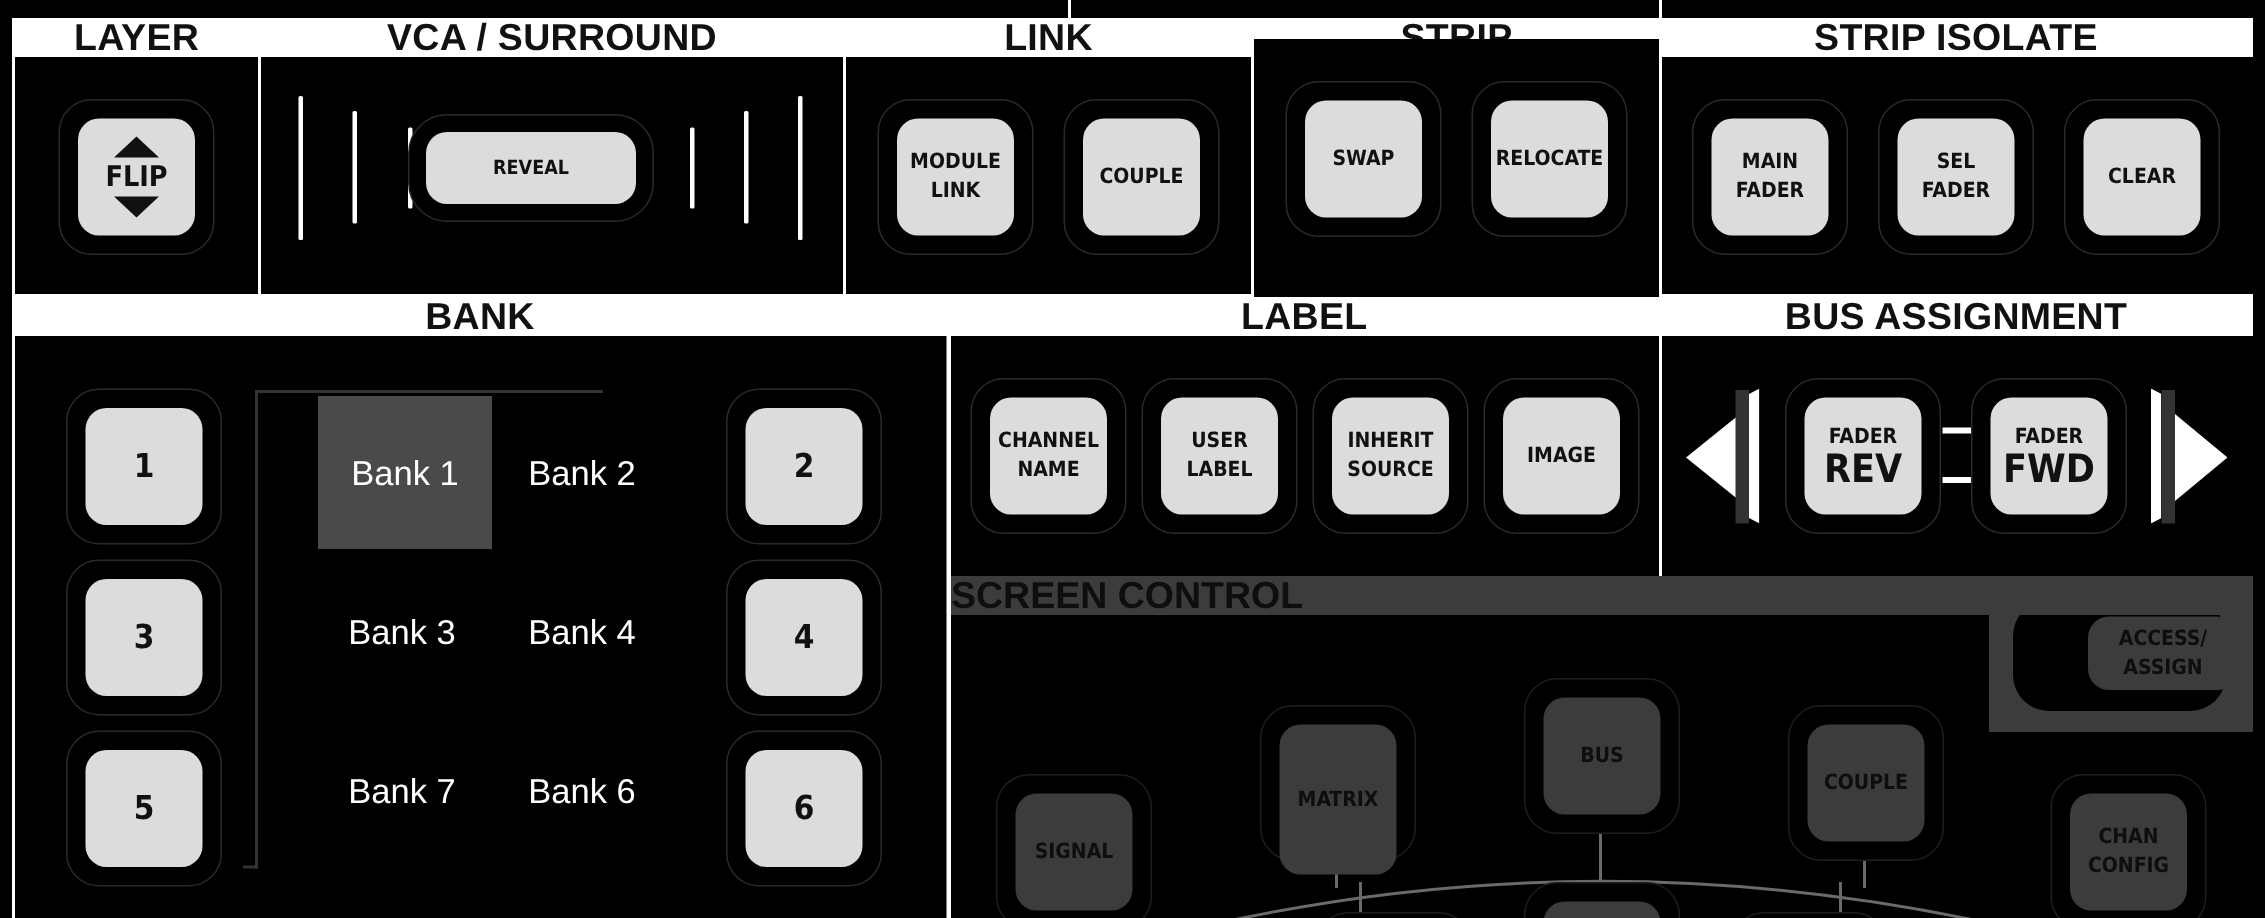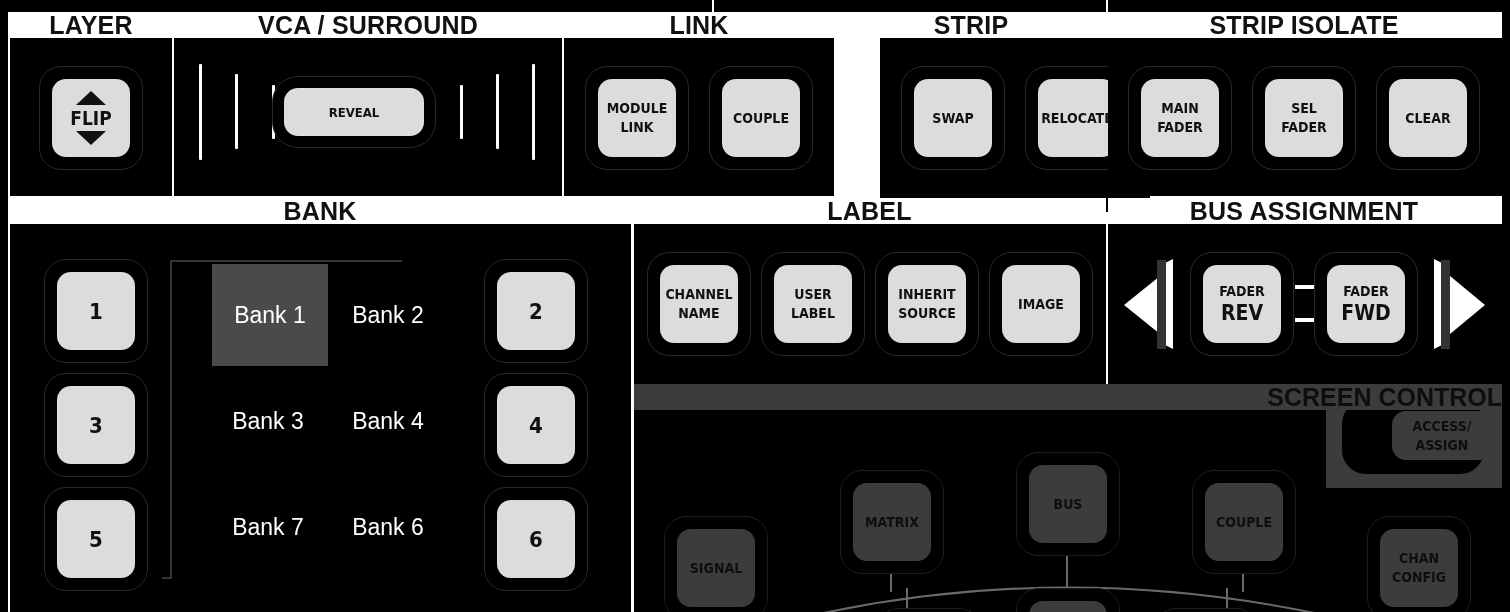--- a/index.html
+++ b/index.html
@@ -3,21 +3,21 @@
 <meta charset="utf-8">
 <style>
   html,body{margin:0;padding:0;background:#fff;}
   body{width:1510px;height:612px;position:relative;overflow:hidden;font-family:"Liberation Sans",sans-serif;}
   .abs{position:absolute;}
   .panel{position:absolute;background:#000;}
   .hdr{position:absolute;background:#fff;color:#111;font-weight:bold;font-size:25px;text-align:center;line-height:26px;letter-spacing:0.2px;}
   .well{position:absolute;border:1px solid #2a2a2a;border-radius:22px;background:#000;box-sizing:border-box;}
   .key{position:absolute;background:#dcdcdc;border-radius:14px;color:#111;font-weight:bold;font-family:"DejaVu Sans Condensed","DejaVu Sans",sans-serif;display:flex;flex-direction:column;align-items:center;justify-content:center;text-align:center;font-size:14px;line-height:19px;box-sizing:border-box;cursor:pointer;}
   .key.dark{background:#3c3c3c;color:#0e0e0e;}
-  .key .big{font-size:21px;line-height:26px;}
+  .key .big{font-size:26px;line-height:26px;}
   .num{font-size:22px;}
   .bank{position:absolute;color:#fff;font-size:23px;width:116px;text-align:center;line-height:102px;height:102px;}
   .bank.sel{background:#4a4a4a;}
   .vline{position:absolute;width:3px;background:#fff;border-radius:1px;}
 </style>
 </head>
 <body>
 
 <div class="panel" style="left:0;top:0;width:1510px;height:12px;"></div>
 <div class="abs" style="left:712px;top:0;width:2px;height:12px;background:#fff;"></div>
@@ -50,21 +50,21 @@
 <div class="hdr" style="left:564px;top:12px;width:270px;height:26px;">LINK</div>
 <div class="panel" style="left:564px;top:38px;width:270px;height:158px;">
   <div class="well" style="left:21px;top:28px;width:104px;height:104px;"></div>
   <div class="key" style="left:34px;top:41px;width:78px;height:78px;white-space:pre-line;">MODULE
 LINK</div>
   <div class="well" style="left:145px;top:28px;width:104px;height:104px;"></div>
   <div class="key" style="left:158px;top:41px;width:78px;height:78px;">COUPLE</div>
 </div>
 
 <div class="hdr" style="left:836px;top:12px;width:270px;height:26px;">STRIP</div>
-<div class="panel" style="left:836px;top:38px;width:270px;height:174px;margin-left:44px;">
+<div class="panel" style="left:836px;top:26px;width:270px;height:174px;">
   <div class="well" style="left:21px;top:28px;width:104px;height:104px;"></div>
   <div class="key" style="left:34px;top:41px;width:78px;height:78px;">SWAP</div>
   <div class="well" style="left:145px;top:28px;width:104px;height:104px;"></div>
   <div class="key" style="left:158px;top:41px;width:78px;height:78px;">RELOCATE</div>
 </div>
 
 <div class="hdr" style="left:1108px;top:12px;width:392px;height:26px;">STRIP ISOLATE</div>
 <div class="panel" style="left:1108px;top:38px;width:394px;height:158px;">
   <div class="well" style="left:20px;top:28px;width:104px;height:104px;"></div>
   <div class="key" style="left:33px;top:41px;width:78px;height:78px;white-space:pre-line;">MAIN
@@ -140,42 +140,42 @@
     <span style="font-size:14px;line-height:18px;">FADER</span>
     <span class="big">FWD</span>
   </div>
 
   <div class="abs" style="left:326px;top:35px;width:7px;height:90px;background:#fff;clip-path:polygon(0 0,100% 4%,100% 96%,0 100%);"></div>
   <div class="abs" style="left:333px;top:36px;width:9px;height:89px;background:#333;"></div>
   <div class="abs" style="left:342px;top:52px;width:0;height:0;border-top:29px solid transparent;border-bottom:29px solid transparent;border-left:35px solid #fff;"></div>
 </div>
 
 <div class="abs" style="left:634px;top:384px;width:868px;height:26px;background:#3c3c3c;"></div>
-<div class="abs" style="left:634px;top:384px;width:868px;height:14px;color:#0e0e0e;font-weight:bold;font-size:25px;text-align:right;line-height:27px;">SCREEN CONTROL</div>
+<div class="abs" style="left:634px;top:384px;width:868px;height:14px;color:#0e0e0e;font-weight:bold;font-size:25px;text-align:left;line-height:27px;">SCREEN CONTROL</div>
 <div class="panel" style="left:634px;top:410px;width:868px;height:202px;overflow:hidden;">
 
   <div class="abs" style="left:692px;top:0;width:176px;height:78px;background:#3c3c3c;"></div>
   <div class="abs" style="left:708px;top:-10px;width:142px;height:74px;background:#000;border-radius:24px;"></div>
   <div class="key dark" style="left:758px;top:1px;width:100px;height:49px;border-radius:14px;white-space:pre-line;font-size:14px;line-height:19px;">ACCESS/
 ASSIGN</div>
 
   <svg class="abs" style="left:0;top:0;" width="868" height="202">
     <path d="M180 205 Q 433 150 690 205" stroke="#6a6a6a" stroke-width="2" fill="none"></path>
     <line x1="257" y1="164" x2="257" y2="182" stroke="#6a6a6a" stroke-width="2"></line>
     <line x1="273" y1="178" x2="273" y2="202" stroke="#6a6a6a" stroke-width="2"></line>
     <line x1="433" y1="146" x2="433" y2="202" stroke="#6a6a6a" stroke-width="2"></line>
     <line x1="609" y1="164" x2="609" y2="182" stroke="#6a6a6a" stroke-width="2"></line>
     <line x1="593" y1="178" x2="593" y2="202" stroke="#6a6a6a" stroke-width="2"></line>
   </svg>
 
   <div class="well" style="left:30px;top:106px;width:104px;height:104px;border-color:#1e1e1e;"></div>
   <div class="key dark" style="left:43px;top:119px;width:78px;height:78px;">SIGNAL</div>
 
   <div class="well" style="left:206px;top:60px;width:104px;height:104px;border-color:#1e1e1e;"></div>
-  <div class="key dark" style="left:219px;top:73px;width:78px;height:78px;">MATRIX</div>
+  <div class="key dark" style="left:219px;top:73px;width:78px;height:100px;">MATRIX</div>
 
   <div class="well" style="left:382px;top:42px;width:104px;height:104px;border-color:#1e1e1e;"></div>
   <div class="key dark" style="left:395px;top:55px;width:78px;height:78px;">BUS</div>
 
   <div class="well" style="left:558px;top:60px;width:104px;height:104px;border-color:#1e1e1e;"></div>
   <div class="key dark" style="left:571px;top:73px;width:78px;height:78px;">COUPLE</div>
 
   <div class="well" style="left:733px;top:106px;width:104px;height:104px;border-color:#1e1e1e;"></div>
   <div class="key dark" style="left:746px;top:119px;width:78px;height:78px;white-space:pre-line;">CHAN
 CONFIG</div>

